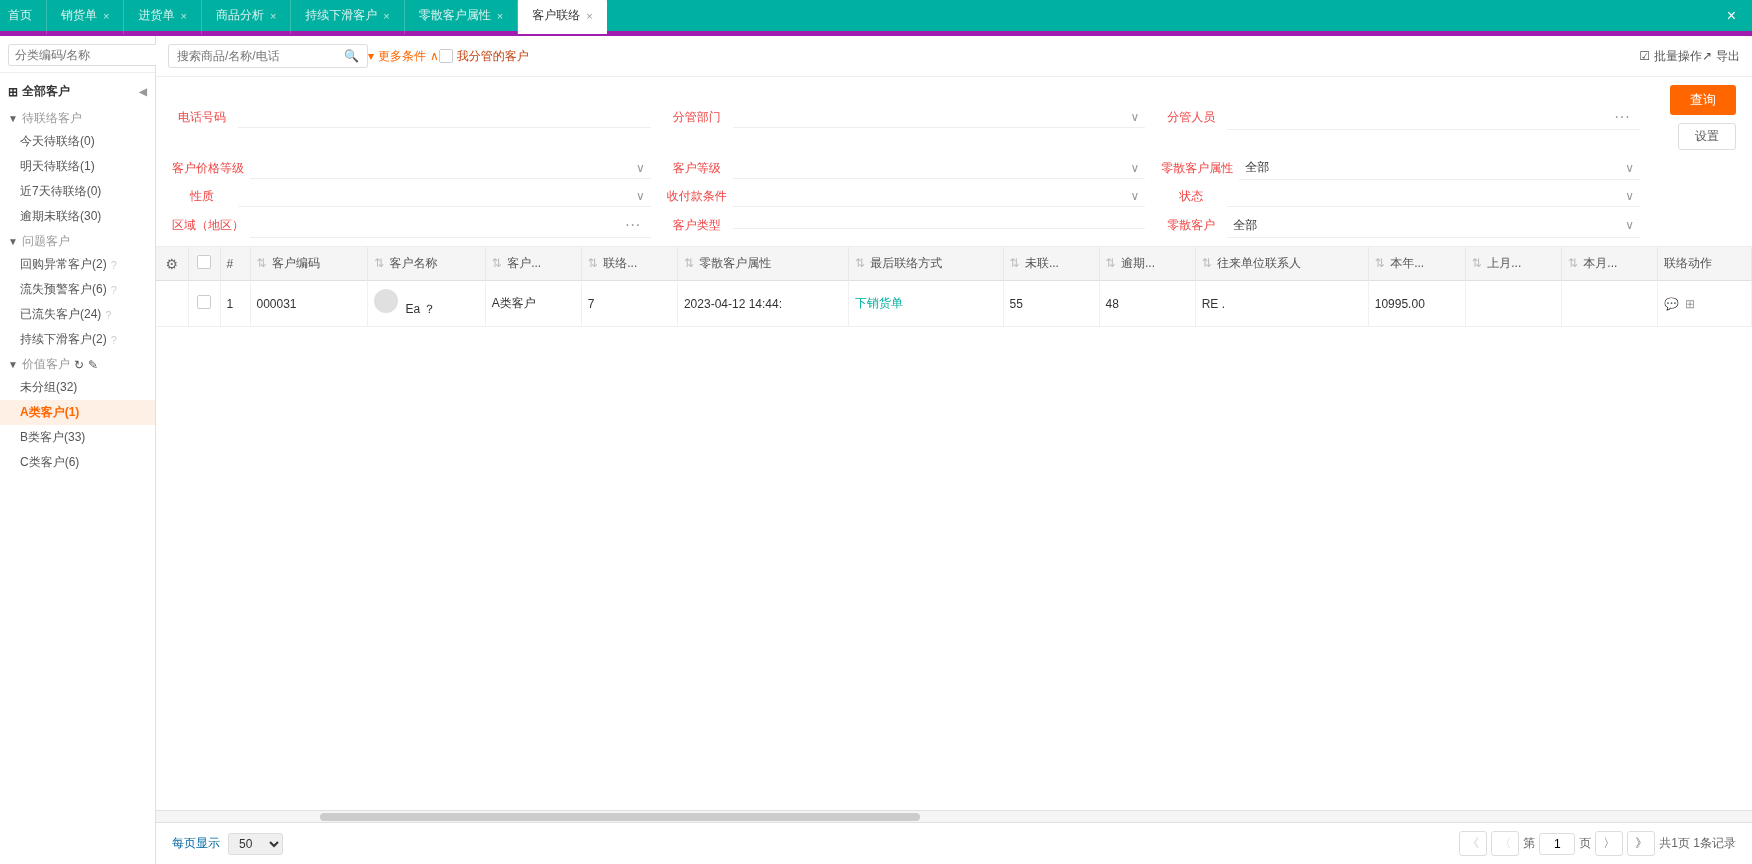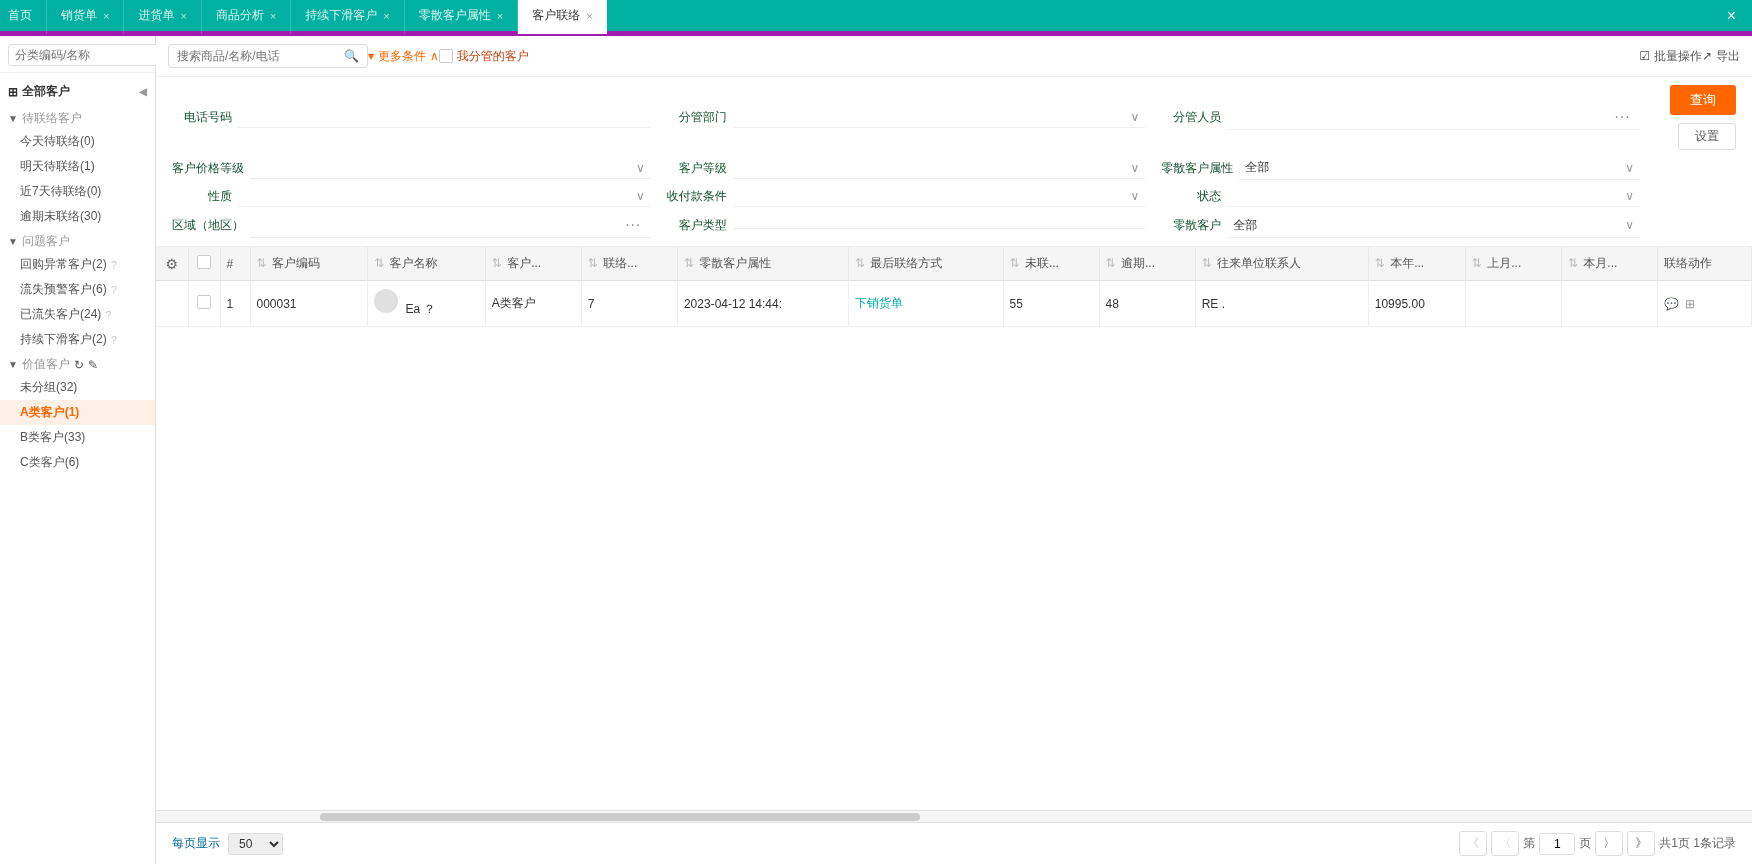--- a/index.html
+++ b/index.html
@@ -121,21 +121,21 @@
       padding: 8px 16px; flex-shrink: 0;
     }
     .filter-row {
       display: flex; align-items: center; gap: 16px; margin-bottom: 6px;
     }
     .filter-row:last-child { margin-bottom: 0; }
     .filter-field {
       display: flex; align-items: center; gap: 6px; flex: 1;
     }
     .filter-label {
-      color: #14532d; white-space: nowrap; min-width: 60px; text-align: right;
+      color: #ef4444; white-space: nowrap; min-width: 60px; text-align: center;
     }
     .filter-input {
       flex: 1; border: none; border-bottom: 1px solid #eee;
       padding: 3px 6px; font-size: 12px; outline: none; color: #333;
     }
     .filter-select {
       flex: 1; display: flex; align-items: center; justify-content: space-between;
       border: none; border-bottom: 1px solid #eee; padding: 3px 6px; cursor: pointer;
       color: #333;
     }

